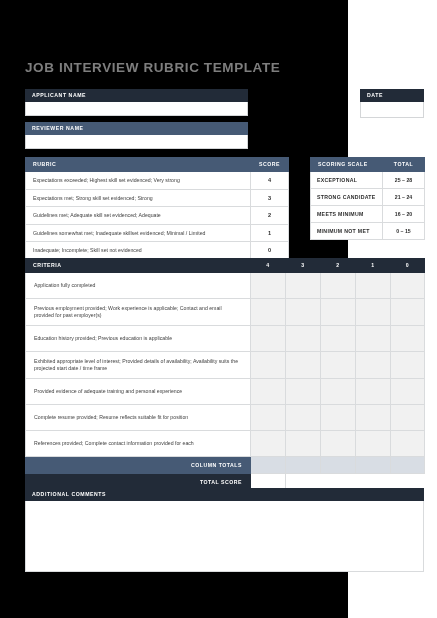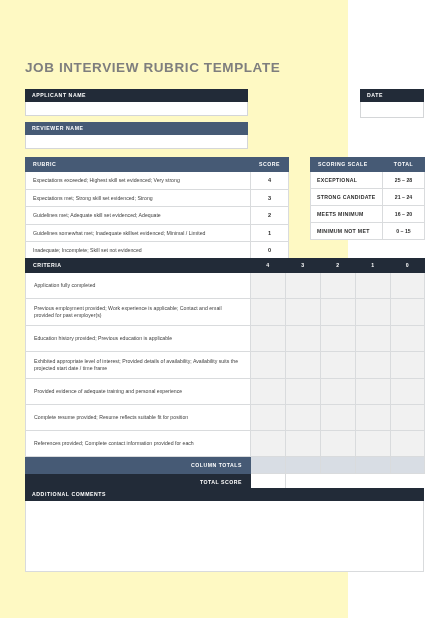--- a/index.html
+++ b/index.html
@@ -11,21 +11,21 @@
     width: 437px;
     height: 618px;
     font-family: "Liberation Sans", sans-serif;
     color: #3d3d3d;
     overflow: hidden;
   }
   .page {
     position: relative;
     width: 348px;
     height: 618px;
-    background: #fef9c3;
+    background: #000000;
     box-sizing: border-box;
   }
 
   
   .doc-title {
     position: absolute;
     left: 25px;
     top: 60px;
     font-size: 13.5px;
     font-weight: bold;

